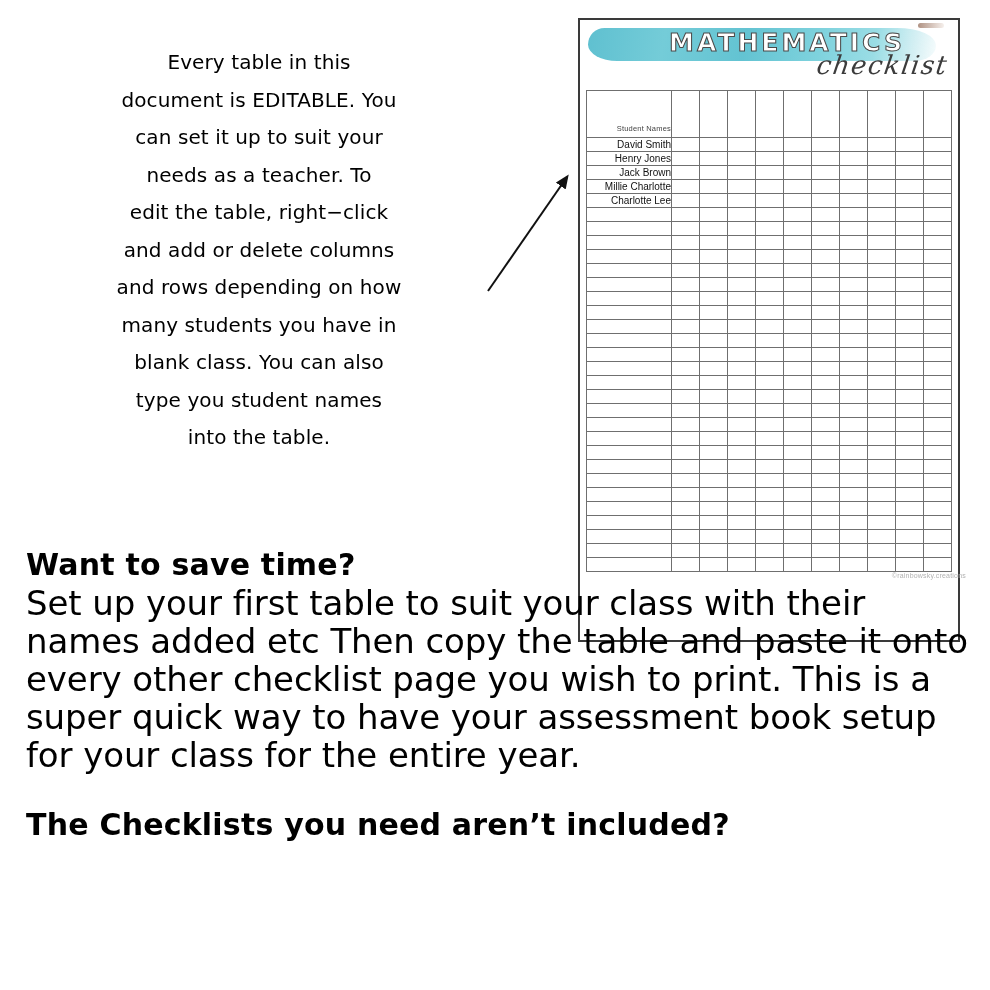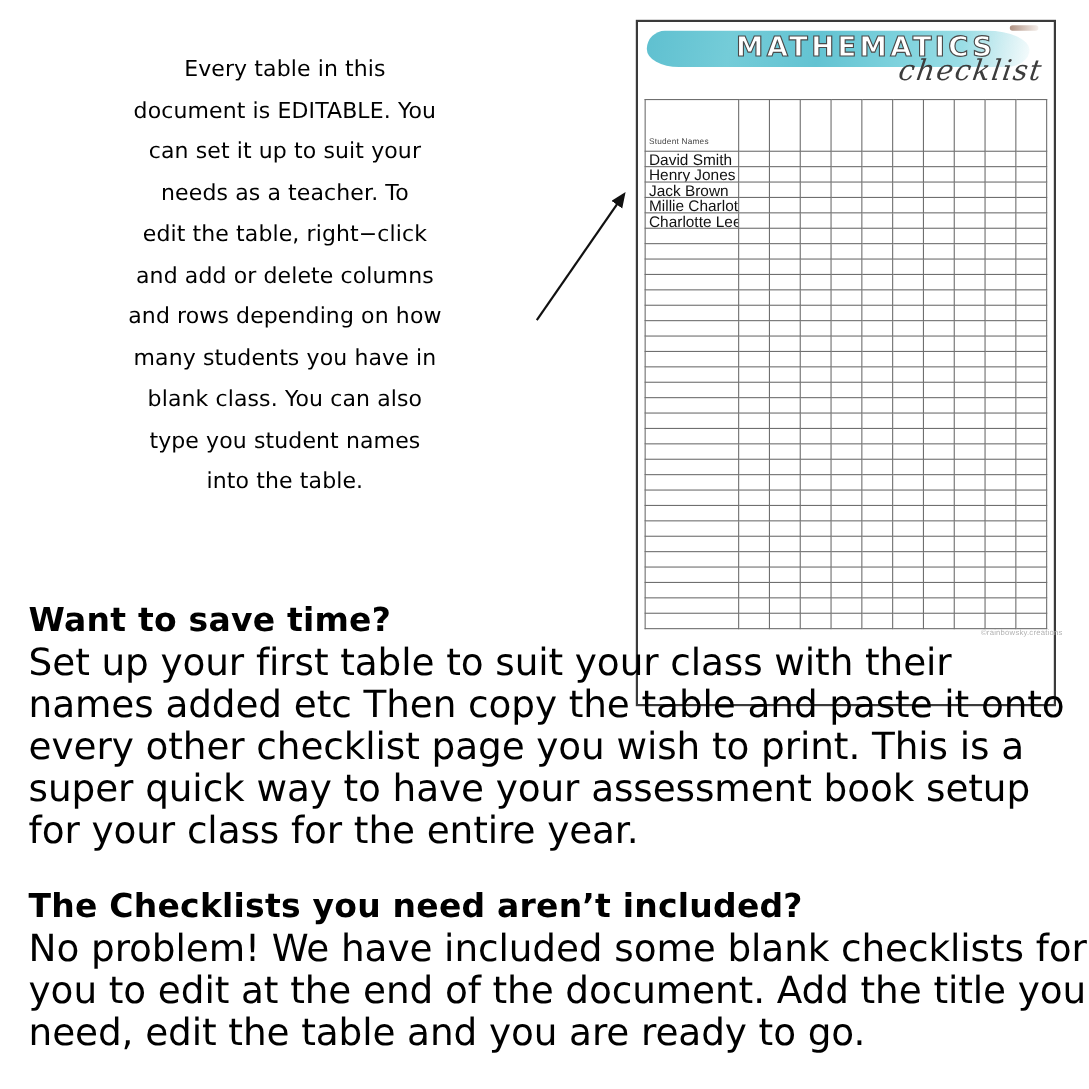--- a/index.html
+++ b/index.html
@@ -140,20 +140,21 @@
     transform: skewX(-8deg);
   }
 
   
   .checklist-table-wrap {
     position: absolute;
     left: 6px;
     top: 70px;
     right: 6px;
     bottom: 8px;
+    text-align: right;
   }
   table.checklist-table {
     width: 100%;
     border-collapse: collapse;
     table-layout: fixed;
   }
   table.checklist-table td {
     border: 1px solid #6f6f6f;
     height: 13px;
     padding: 0 0 0 3px;
@@ -174,21 +175,21 @@
   }
   table.checklist-table tr.header-row td {
     height: 44px;
     vertical-align: bottom;
     padding-bottom: 2px;
     font-size: 7.5px;
     color: #444444;
     letter-spacing: 0.2px;
   }
   table.checklist-table tr.name-row td.name-col {
-    font-size: 14px;
+    font-size: 10px;
     font-weight: 400;
     color: #111111;
     vertical-align: middle;
     padding-bottom: 0;
   }
 
   .watermark {
     position: absolute;
     right: 24px;
     top: 572px;
@@ -668,18 +669,13 @@
       <div class="section-line">Set up your first table to suit your class with their</div>
       <div class="section-line">names added etc Then copy the table and paste it onto</div>
       <div class="section-line">every other checklist page you wish to print. This is a</div>
       <div class="section-line">super quick way to have your assessment book setup</div>
       <div class="section-line">for your class for the entire year.</div>
     </div>
 </div>
 
 <div class="section" id="section-not-included">
   <div class="section-heading">The Checklists you need aren’t included?</div>
-  <div id="not-included-body">
-      <div class="section-line">No problem! We have included some blank checklists for</div>
-      <div class="section-line">you to edit at the end of the document. Add the title you</div>
-      <div class="section-line">need, edit the table and you are ready to go.</div>
-    </div>
 </div>
 
 </body></html>

